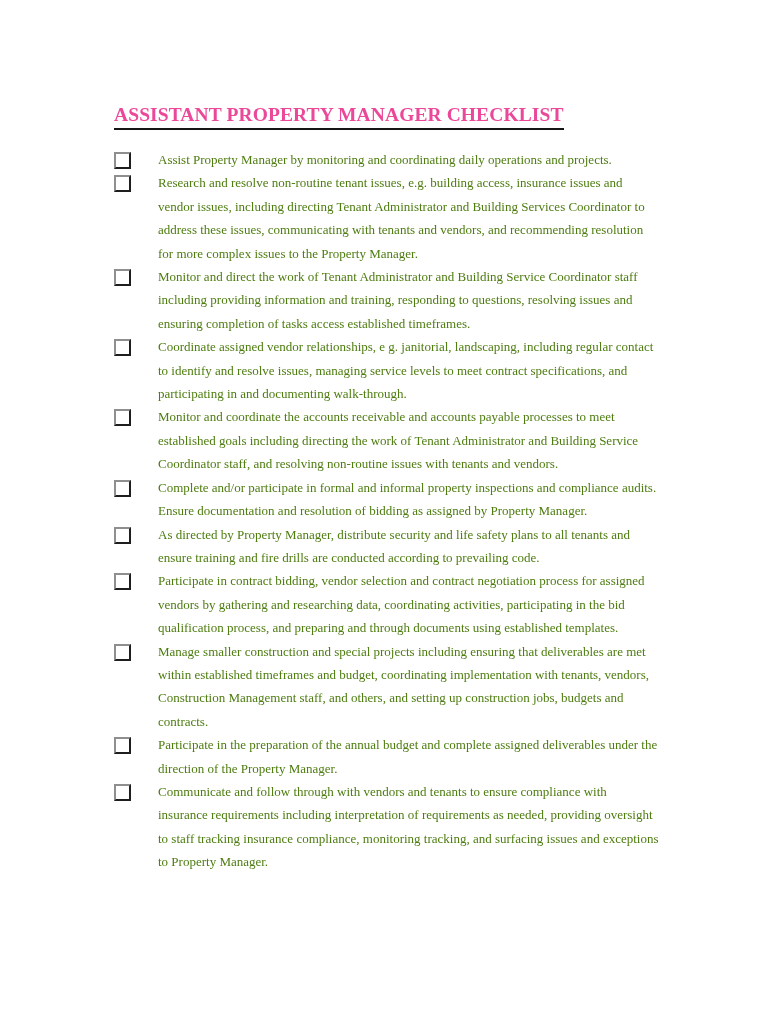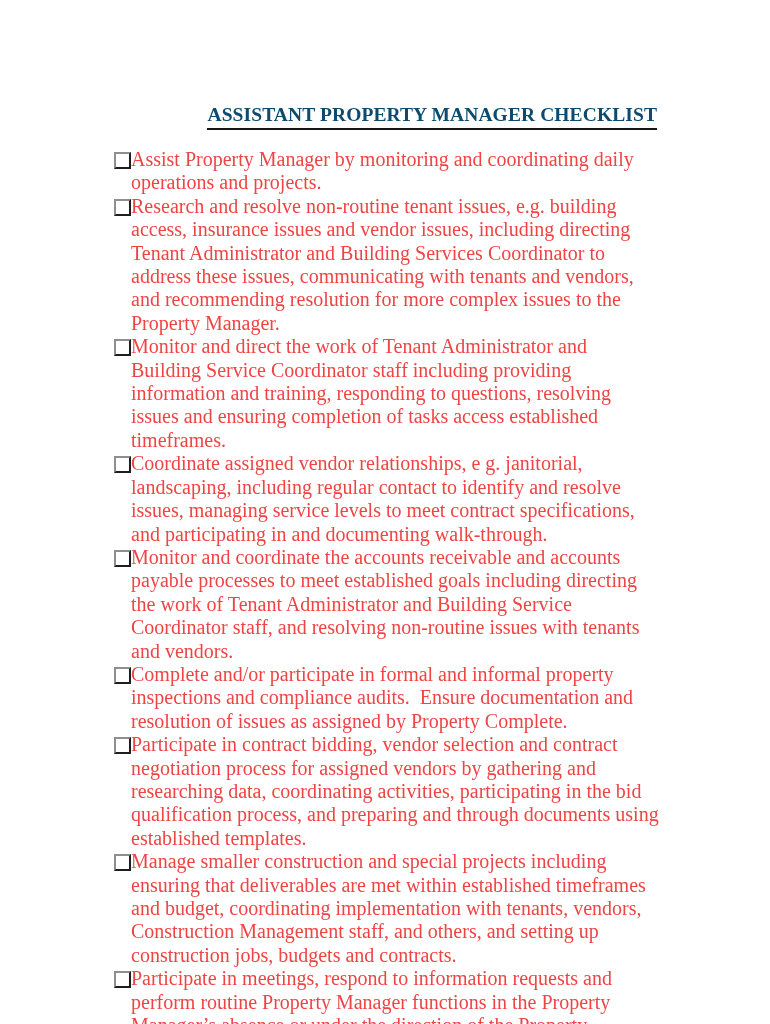--- a/index.html
+++ b/index.html
@@ -24,25 +24,25 @@
     background: #ffffff;
     box-sizing: border-box;
   }
 
   
   .doc-title {
     position: absolute;
     left: 114px;
     top: 90px;
     width: 543px;
-    text-align: right;
+    text-align: left;
     font-size: 19.5px;
     font-weight: bold;
     letter-spacing: 0.1px;
-    color: #0c4a6e;
+    color: #ec4899;
     line-height: 1.2;
   }
   .doc-title .rule {
     display: inline-block;
     border-bottom: 2.2px solid #151515;
     padding-bottom: 2px;
   }
 
   
   .checklist {
@@ -67,24 +67,25 @@
     box-sizing: content-box;
     background: #ffffff;
     border-top: 2px solid #8f8f8f;
     border-left: 2px solid #8f8f8f;
     border-right: 2px solid #1e1e1e;
     border-bottom: 2px solid #1e1e1e;
   }
 
   .item-text {
     flex: 1 1 auto;
-    font-size: 20px;
+    margin-left: 27px;
+    font-size: 13px;
     line-height: 23.4px;
     text-align: left;
-    color: #ef4444;
+    color: #4d7c0f;
     white-space: pre-wrap;
   }
 </style>
 </head>
 <body>
 
 <div class="page">
 
   <h1 class="doc-title"><span class="rule">ASSISTANT PROPERTY MANAGER CHECKLIST</span></h1>
 
@@ -104,33 +105,37 @@
       <div class="check-item">
         <span class="checkbox" role="checkbox" aria-checked="false"></span>
         <span class="item-text">Coordinate assigned vendor relationships, e g. janitorial, landscaping, including regular contact to identify and resolve issues, managing service levels to meet contract specifications, and participating in and documenting walk-through.</span>
       </div>
       <div class="check-item">
         <span class="checkbox" role="checkbox" aria-checked="false"></span>
         <span class="item-text">Monitor and coordinate the accounts receivable and accounts payable processes to meet established goals including directing the work of Tenant Administrator and Building Service Coordinator staff, and resolving non-routine issues with tenants and vendors.</span>
       </div>
       <div class="check-item">
         <span class="checkbox" role="checkbox" aria-checked="false"></span>
-        <span class="item-text">Complete and/or participate in formal and informal property inspections and compliance audits.  Ensure documentation and resolution of issues as assigned by Property Complete.</span>
+        <span class="item-text">Complete and/or participate in formal and informal property inspections and compliance audits.  Ensure documentation and resolution of bidding as assigned by Property Manager.</span>
+      </div>
+      <div class="check-item">
+        <span class="checkbox" role="checkbox" aria-checked="false"></span>
+        <span class="item-text">As directed by Property Manager, distribute security and life safety plans to all tenants and ensure training and fire drills are conducted according to prevailing code.</span>
       </div>
       <div class="check-item">
         <span class="checkbox" role="checkbox" aria-checked="false"></span>
         <span class="item-text">Participate in contract bidding, vendor selection and contract negotiation process for assigned vendors by gathering and researching data, coordinating activities, participating in the bid qualification process, and preparing and through documents using established templates.</span>
       </div>
       <div class="check-item">
         <span class="checkbox" role="checkbox" aria-checked="false"></span>
         <span class="item-text">Manage smaller construction and special projects including ensuring that deliverables are met within established timeframes and budget, coordinating implementation with tenants, vendors, Construction Management staff, and others, and setting up construction jobs, budgets and contracts.</span>
       </div>
       <div class="check-item">
         <span class="checkbox" role="checkbox" aria-checked="false"></span>
-        <span class="item-text">Participate in meetings, respond to information requests and perform routine Property Manager functions in the Property Manager’s absence or under the direction of the Property Manager.</span>
+        <span class="item-text">Participate in the preparation of the annual budget and complete assigned deliverables under the direction of the Property Manager.</span>
       </div>
       <div class="check-item">
         <span class="checkbox" role="checkbox" aria-checked="false"></span>
         <span class="item-text">Communicate and follow through with vendors and tenants to ensure compliance with insurance requirements including interpretation of requirements as needed, providing oversight to staff tracking insurance compliance, monitoring tracking, and surfacing issues and exceptions to Property Manager.</span>
       </div>
     </div>
 
 </div>
 
 </body></html>

